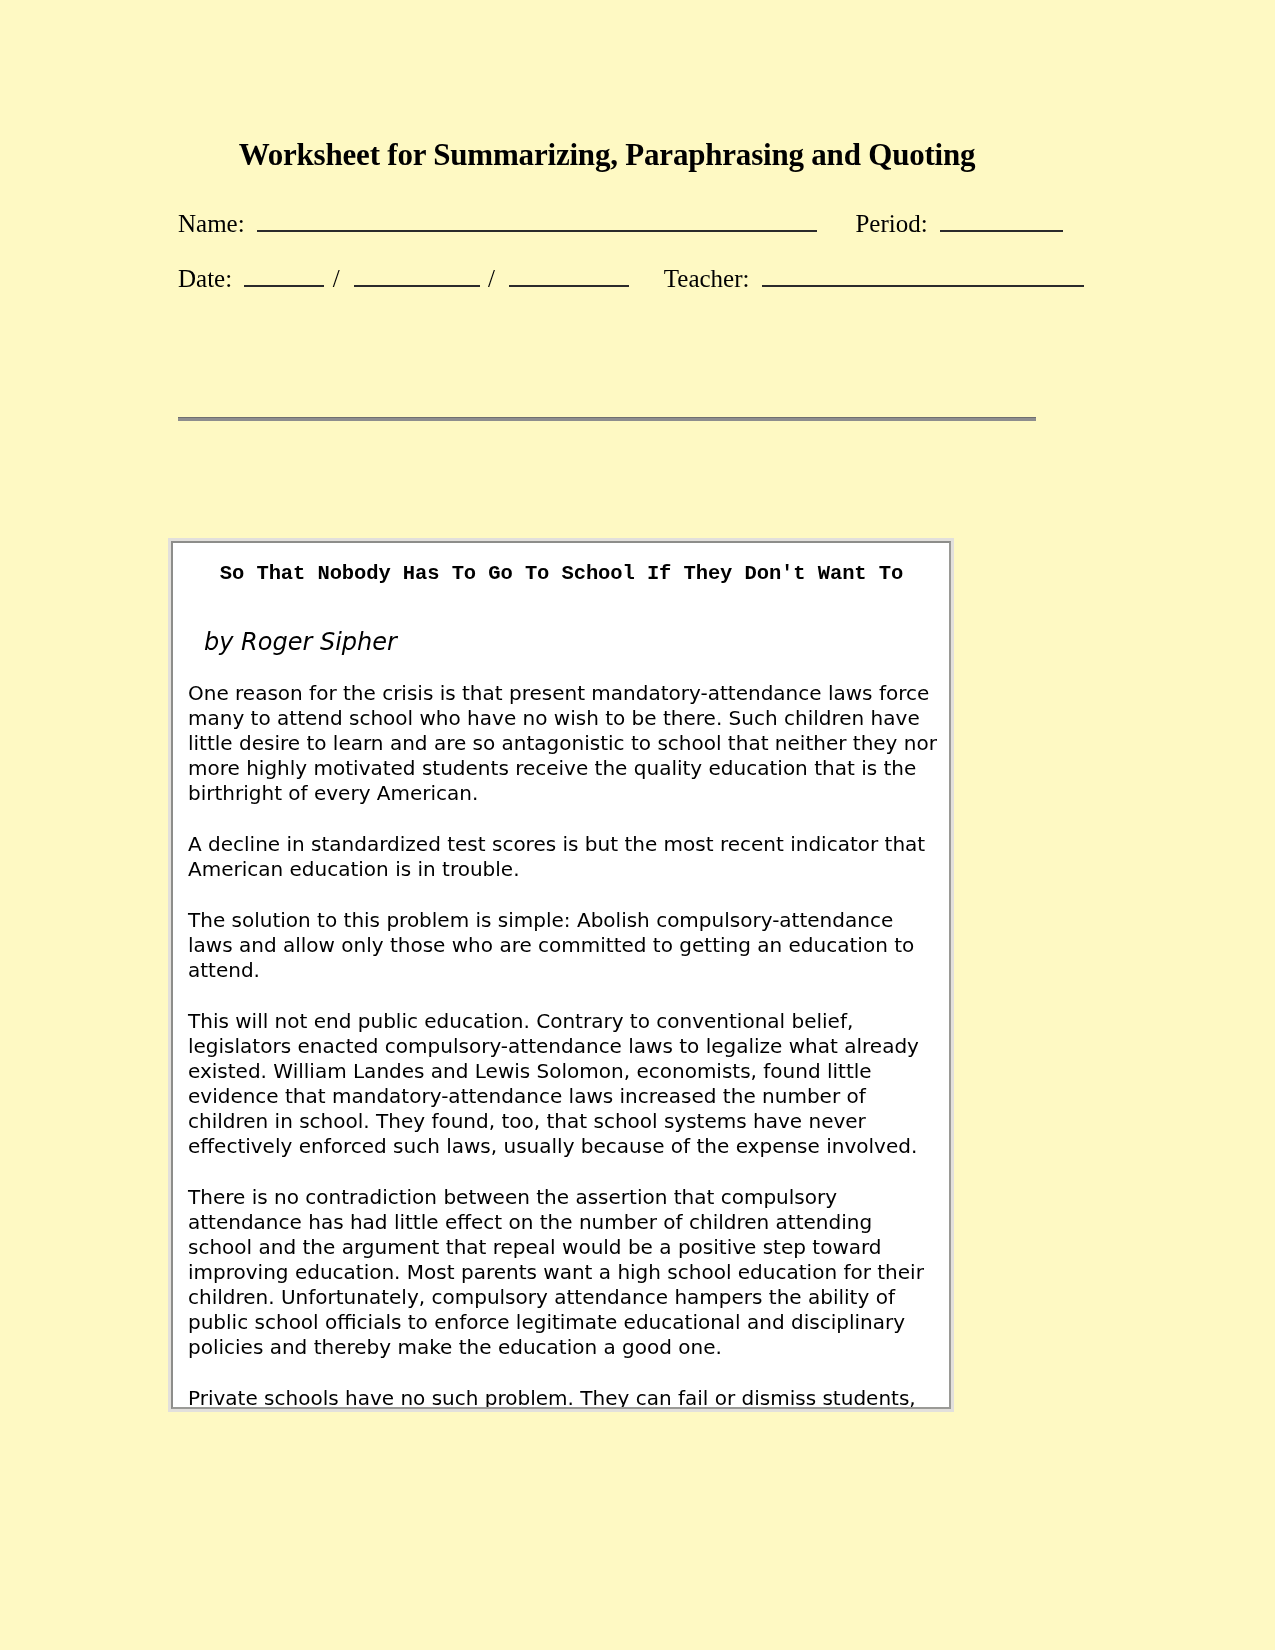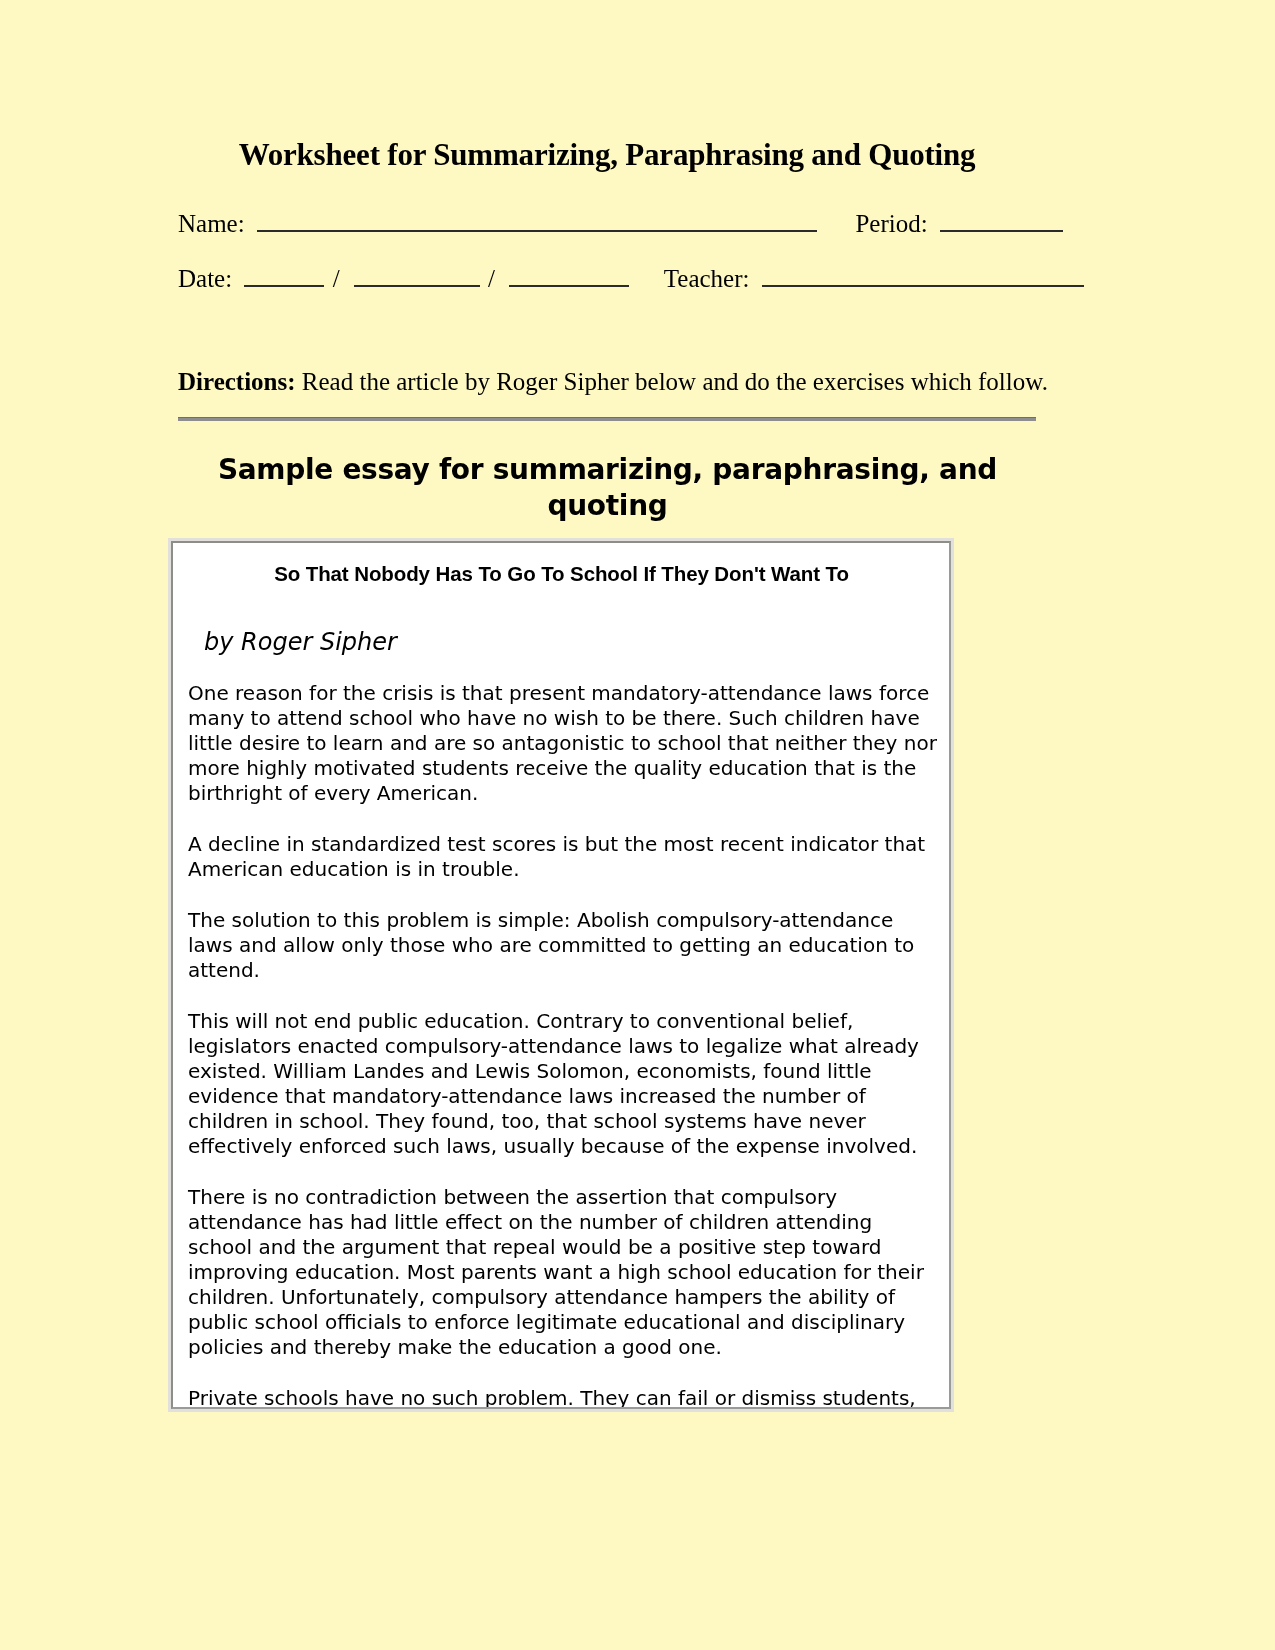--- a/index.html
+++ b/index.html
@@ -122,21 +122,21 @@
     width: 100%;
     height: 100%;
     border: 2px solid #9a9a96;
     border-top-color: #8d8d8a;
     border-left-color: #8d8d8a;
     background: #ffffff;
     padding: 8px 6px 0 9px;
     overflow: hidden;
   }
   .essay-title {
-    font-family: Liberation Sans, sans-serif;
+    font-family: Liberation Mono, monospace;
     font-weight: bold;
     font-size: 20.5px;
     line-height: 26px;
     text-align: center;
     letter-spacing: -0.1px;
     margin: 10px 0 0 0;
     padding-right: 2px;
   }
   .essay-byline {
     font-family: "DejaVu Sans", sans-serif;
@@ -173,27 +173,23 @@
   </div>
 
   <div class="field-row name-row">
     <span class="fl-label">Name:</span>
     <span class="rule w-name"></span>
     <span class="gap-md"></span>
     <span class="fl-label">Period:</span>
     <span class="rule w-period"></span>
   </div>
 
-  <div class="directions">
-    <b>Directions:</b><span> Read the article by Roger Sipher below and do the exercises which follow.</span>
-  </div>
 
   <div class="hrule"></div>
 
-  <div class="sample-heading">Sample essay for summarizing, paraphrasing, and quoting</div>
 
   <div class="essay-box">
     <div class="essay-inner">
       <div class="essay-title">So That Nobody Has To Go To School If They Don't Want To</div>
       <div class="essay-byline">by Roger Sipher</div>
       <div class="essay-p">One reason for the crisis is that present mandatory-attendance laws force many to attend school who have no wish to be there. Such children have little desire to learn and are so antagonistic to school that neither they nor more highly motivated students receive the quality education that is the birthright of every American.</div>
       <div class="essay-p">A decline in standardized test scores is but the most recent indicator that American education is in trouble.</div>
       <div class="essay-p">The solution to this problem is simple: Abolish compulsory-attendance laws and allow only those who are committed to getting an education to attend.</div>
       <div class="essay-p">This will not end public education. Contrary to conventional belief, legislators enacted compulsory-attendance laws to legalize what already existed. William Landes and Lewis Solomon, economists, found little evidence that mandatory-attendance laws increased the number of children in school. They found, too, that school systems have never effectively enforced such laws, usually because of the expense involved.</div>
       <div class="essay-p">There is no contradiction between the assertion that compulsory attendance has had little effect on the number of children attending school and the argument that repeal would be a positive step toward improving education. Most parents want a high school education for their children. Unfortunately, compulsory attendance hampers the ability of public school officials to enforce legitimate educational and disciplinary policies and thereby make the education a good one.</div>

